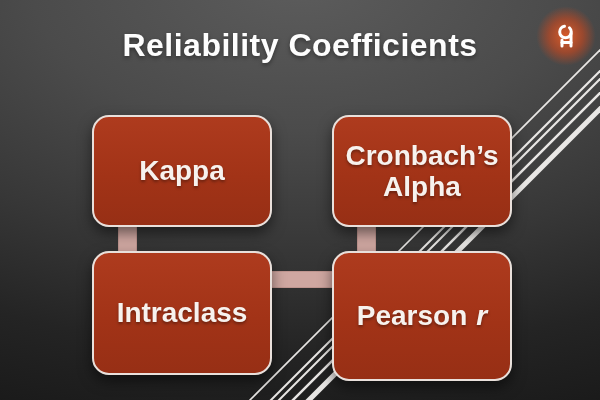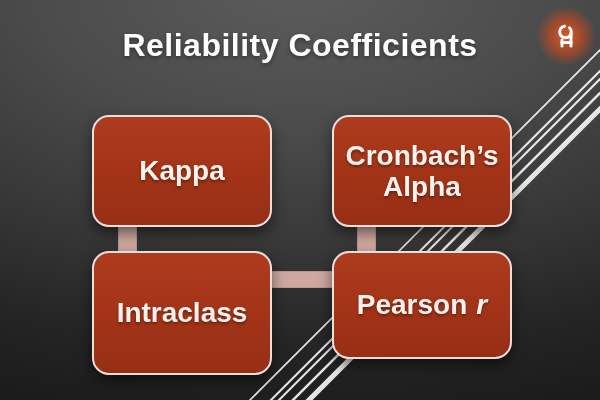--- a/index.html
+++ b/index.html
@@ -21,21 +21,21 @@
     background:linear-gradient(180deg,#ae3b1e 0%,#a23317 55%,#972f15 100%);
     box-shadow:0 6px 14px rgba(0,0,0,.5);
     display:flex;align-items:center;justify-content:center;
     color:#f7f2ee;font-weight:bold;font-size:28px;line-height:1.12;
     text-align:center;text-shadow:0 2px 3px rgba(0,0,0,.35);
     padding:4px 8px;box-sizing:border-box;
   }
   .node-kappa     {left:92px; top:115px;height:112px;}
   .node-cronbach  {left:332px;top:115px;height:112px;}
   .node-intraclass{left:92px; top:251px;height:124px;}
-  .node-pearson   {left:332px;top:251px;height:108px;}
+  .node-pearson   {left:332px;top:251px;height:130px;}
   .italic-suffix{font-style:italic;margin-left:9px;}
   .slide-title{
     position:absolute;z-index:4;left:0;top:27px;width:100%;
     text-align:center;color:#fdfdfd;font-size:32px;font-weight:bold;
     letter-spacing:.5px;text-shadow:0 2px 4px rgba(0,0,0,.4);
   }
   .home-btn{
     position:absolute;z-index:5;left:536px;top:6px;width:60px;height:60px;
     border:0;padding:0;cursor:pointer;
     background:radial-gradient(circle at 50% 50%,

